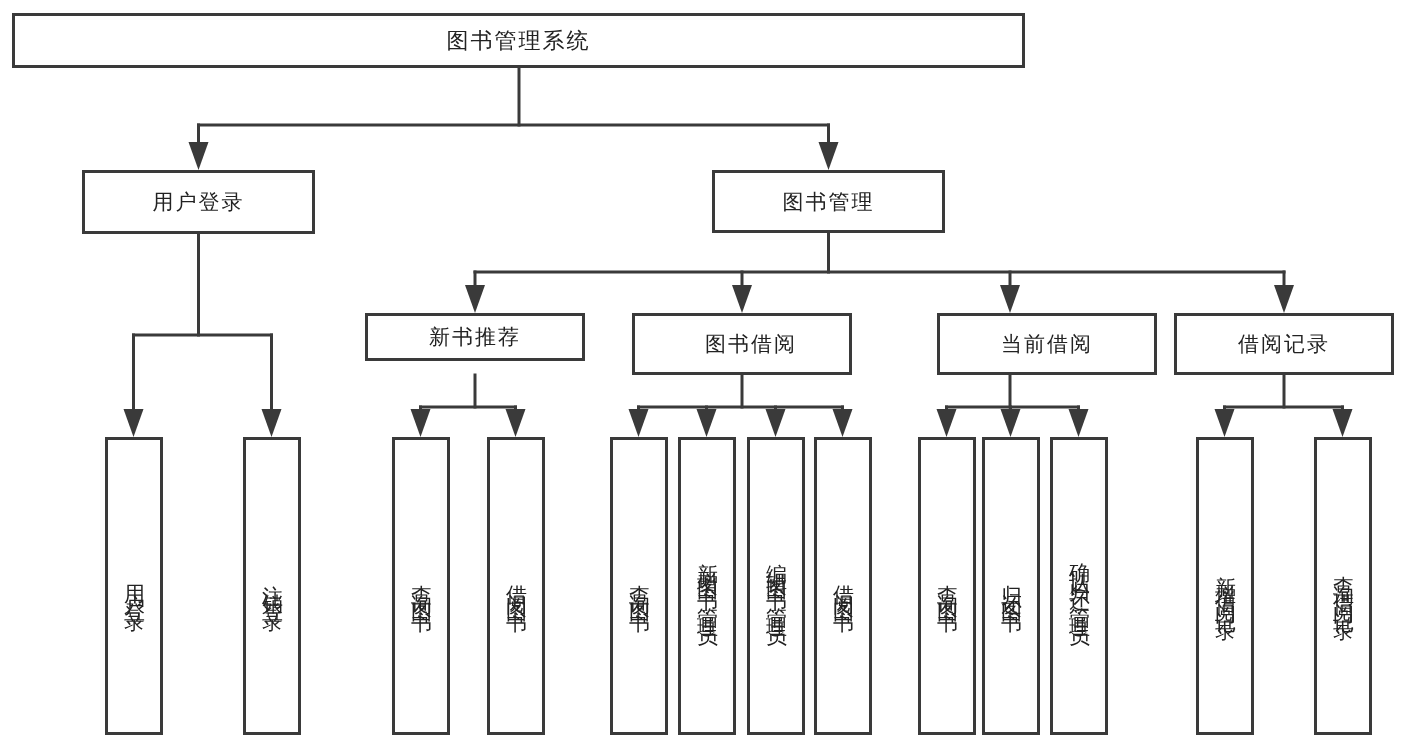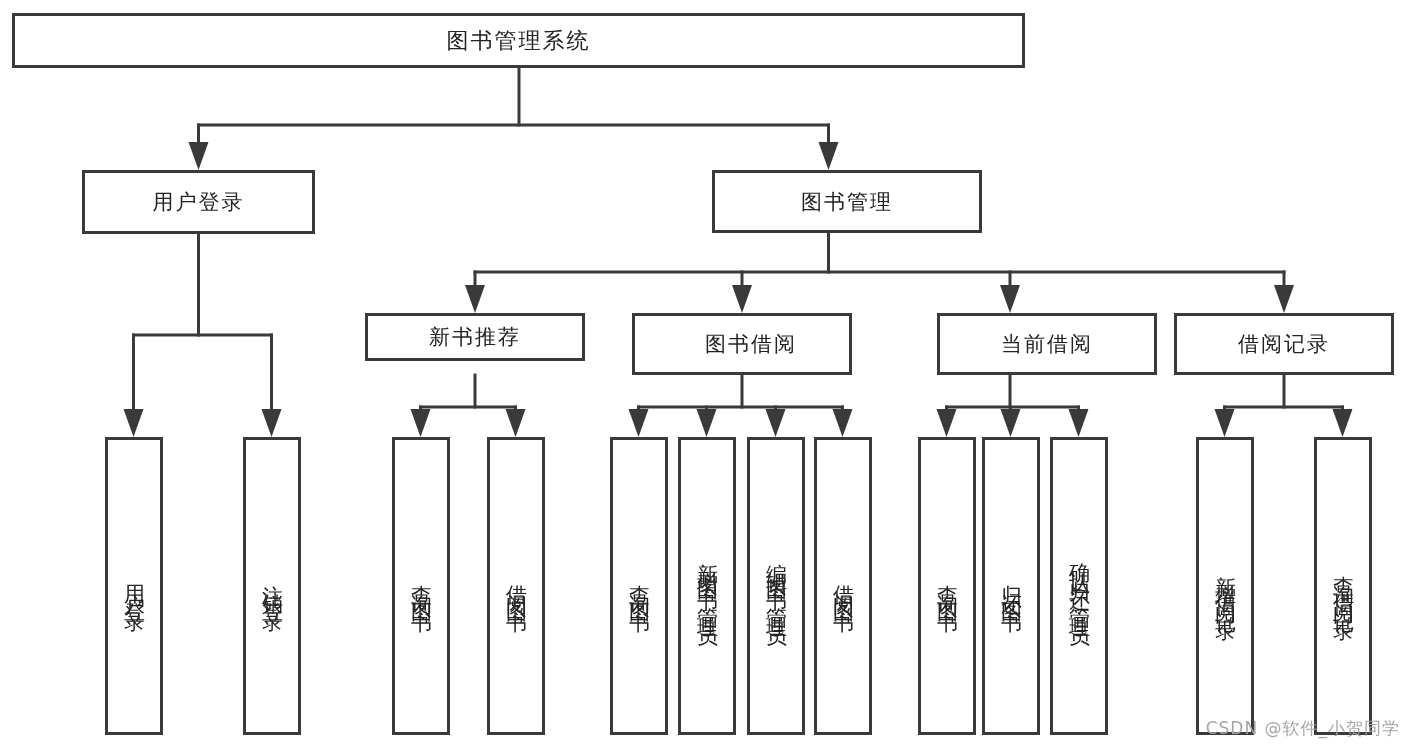--- a/index.html
+++ b/index.html
@@ -110,21 +110,21 @@
       <polygon points="1332.5,409 1352.5,409 1342.5,437" fill="#3a3a3a"></polygon>
     </svg>
 
   <div class="box" style="left:12px;top:13px;width:1013px;height:55px;">
     <span class="hlabel rootlabel">图书管理系统</span>
   </div>
 
   <div class="box" style="left:82px;top:170px;width:233px;height:64px;">
     <span class="hlabel">用户登录</span>
   </div>
-  <div class="box" style="left:712px;top:170px;width:270px;height:63px;">
+  <div class="box" style="left:712px;top:170px;width:233px;height:63px;">
     <span class="hlabel">图书管理</span>
   </div>
 
   <div class="box" style="left:365px;top:313px;width:220px;height:48px;">
     <span class="hlabel">新书推荐</span>
   </div>
   <div class="box" style="left:632px;top:313px;width:220px;height:62px;padding-left:18px;">
     <span class="hlabel">图书借阅</span>
   </div>
   <div class="box" style="left:900px;top:313px;width:220px;height:62px;margin-left:37px;">
@@ -171,14 +171,13 @@
     <span class="vlabel">确认归还（管理员）</span>
   </div>
 
   <div class="box" style="left:1196px;top:437px;width:58px;height:298px;">
     <span class="vlabel">新增借阅记录</span>
   </div>
   <div class="box" style="left:1314px;top:437px;width:58px;height:298px;">
     <span class="vlabel">查询借阅记录</span>
   </div>
 
-  <div class="watermark">CSDN @软件_小贺同学</div>
 </div>
 
 </body></html>

